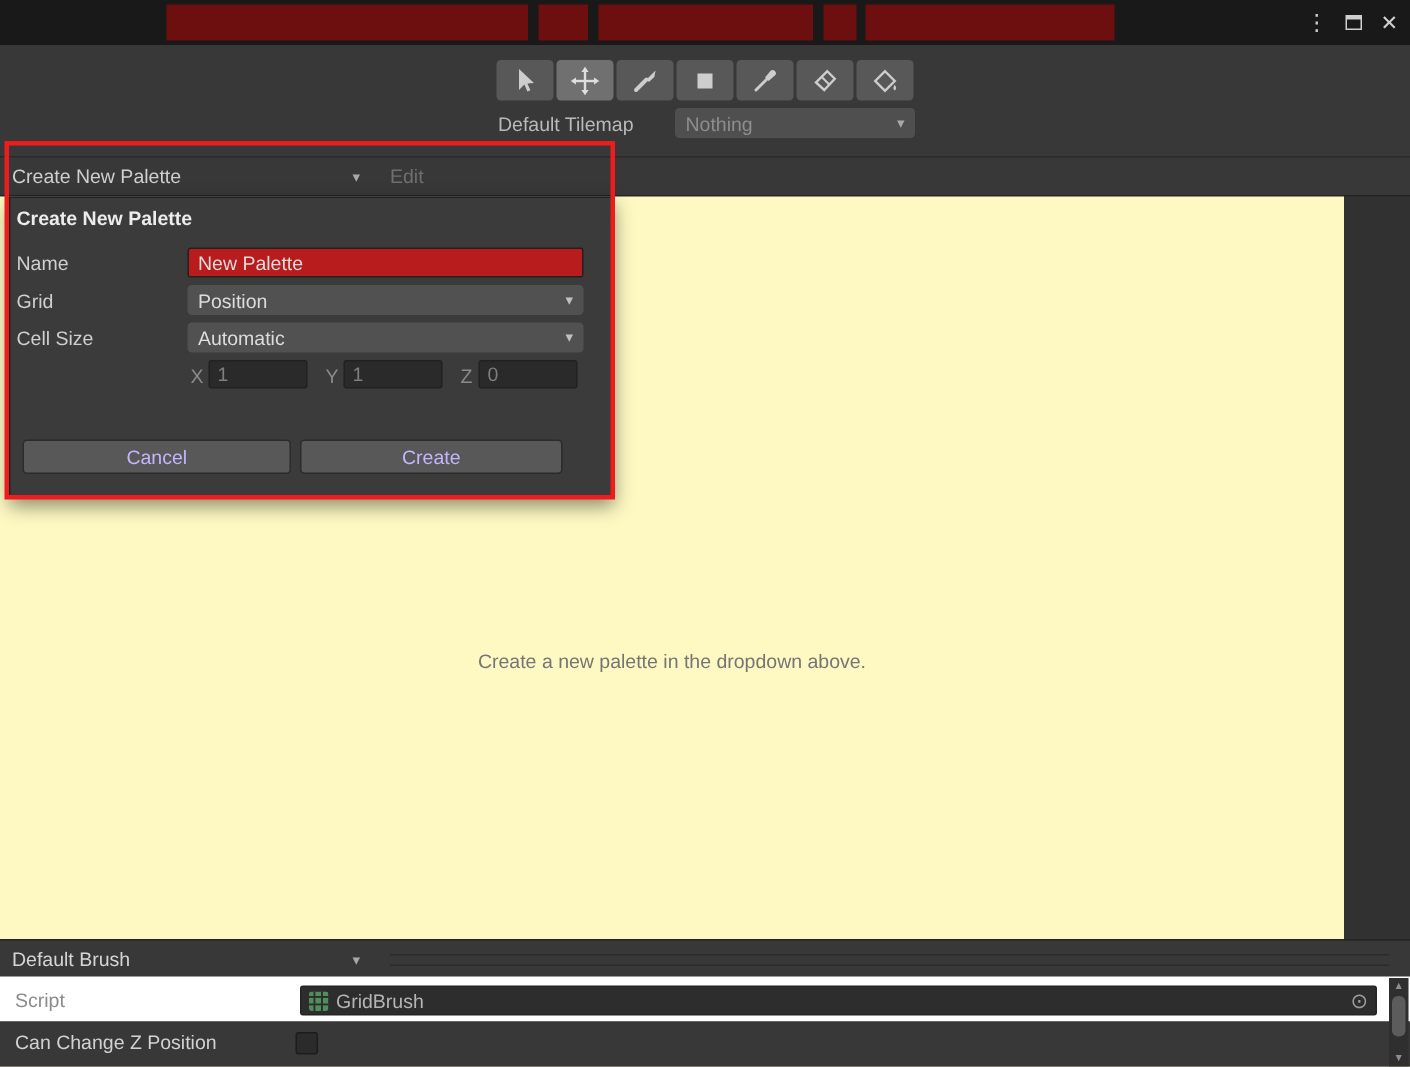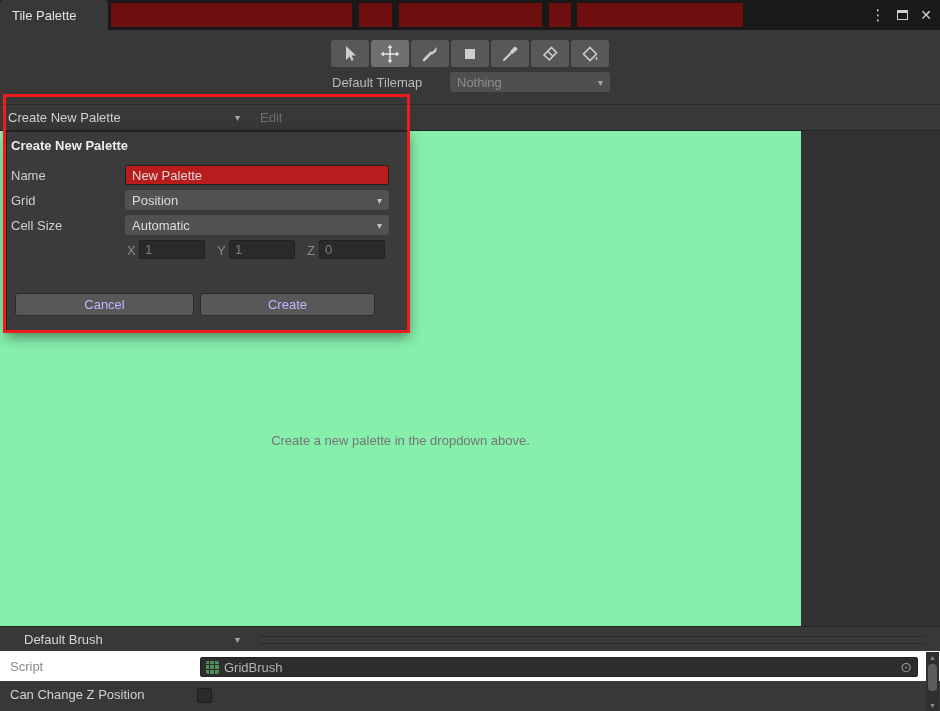--- a/index.html
+++ b/index.html
@@ -35,21 +35,21 @@
   
   .palettebar{position:absolute;left:0;top:104px;width:940px;height:27px;background:#383838;
               border-top:1px solid #2a2a2a;border-bottom:1px solid #242424;
               display:flex;align-items:center}
   .pal-dd{position:relative;width:248px;height:100%;display:flex;align-items:center;
           padding-left:8px;color:#cfcfcf}
   .pal-dd .arrow{position:absolute;right:8px}
   .editbtn{margin-left:12px;color:#6f6f6f}
 
   
-  .main{position:absolute;left:0;top:131px;width:801px;height:495px;background:#86efac}
+  .main{position:absolute;left:0;top:131px;width:896px;height:495px;background:#fef9c3}
   .empty{position:absolute;left:0;top:302px;width:100%;text-align:center;color:#757575}
 
   
   .popup{position:absolute;left:6px;top:131px;width:403px;height:201px;background:#3b3b3b;
          border:1px solid #222;box-shadow:0 5px 12px rgba(0,0,0,.45);z-index:5}
   .popup-title{position:absolute;left:4px;top:6px;font-weight:bold;color:#ececec}
   .f-label{position:absolute;left:4px;color:#cfcfcf}
   .lbl-name{top:36px}.lbl-grid{top:61px}.lbl-cell{top:86px}
   .textfield{position:absolute;left:118px;top:33px;width:264px;height:20px;background:#b91c1c;
              border:1px solid #212121;border-radius:2px;color:#dcdcdc;padding:0 6px;
@@ -69,21 +69,21 @@
   .cancel{left:8px;width:179px}.create{left:193px;width:175px}
 
   
   .annotation{position:absolute;left:3px;top:94px;width:407px;height:239px;
               border:3px solid #ee1c1c;z-index:10;pointer-events:none}
 
   
   .brushrow{position:absolute;left:0;top:626px;width:940px;height:25px;background:#383838;
             border-top:1px solid #232323}
   .brush-dd{position:absolute;left:0;top:0;width:250px;height:25px;display:flex;
-            align-items:center;padding-left:24px;color:#d6d6d6}
+            align-items:center;padding-left:8px;color:#d6d6d6}
   .brush-dd .arrow{position:absolute;right:10px}
   .grip{position:absolute;left:260px;right:14px;top:9px;height:8px;
         border-top:1px solid #2b2b2b;border-bottom:1px solid #2b2b2b}
   .scriptrow{position:absolute;left:0;top:651px;width:940px;height:30px;background:#ffffff}
   .script-label{position:absolute;left:10px;top:8px;color:#8b8b8b}
   .objfield{position:absolute;left:200px;top:6px;width:718px;height:20px;background:#2d2d2d;
             border:1px solid #242424;border-radius:2px;display:flex;align-items:center;
             padding:0 5px;color:#b5b5b5}
   .gb-icon{width:13px;height:13px;margin-right:5px;border-radius:2px;background:#4e8f5c;
            background-image:linear-gradient(#2d2d2d 1px,transparent 1px),
@@ -99,23 +99,20 @@
   .scrollbar{position:absolute;right:1px;top:652px;width:13px;height:59px;background:#2f2f2f;z-index:6}
   .sb-arrow{position:absolute;left:0;width:13px;height:11px;display:flex;align-items:center;
             justify-content:center;color:#8e8e8e;font-size:7px}
   .sb-up{top:0}.sb-down{bottom:0}
   .sb-thumb{position:absolute;left:2px;top:12px;width:9px;height:27px;background:#5c5c5c;border-radius:4px}
 </style>
 </head>
 <body>
 
 <div class="tabbar">
-  <div class="tab">
-    <span>Tile Palette</span>
-  </div>
   <div class="redact r1"></div>
   <div class="redact r2"></div>
   <div class="redact r3"></div>
   <div class="redact r4"></div>
   <div class="redact r5"></div>
   <div class="winctl">
     <span class="kebab">⋮</span>
     <span class="maxbox"></span>
     <span class="closex">✕</span>
   </div>

